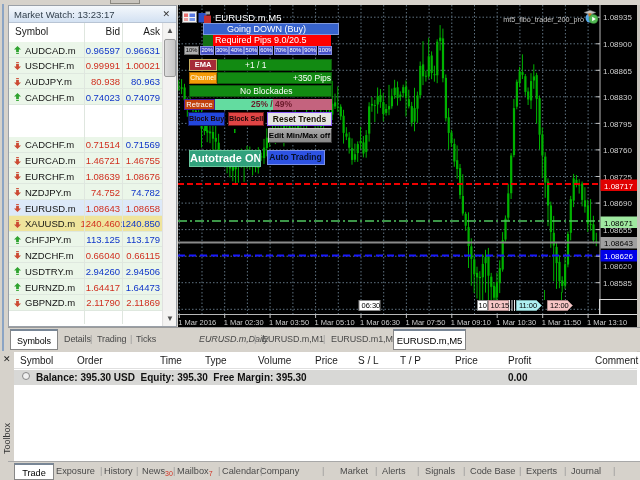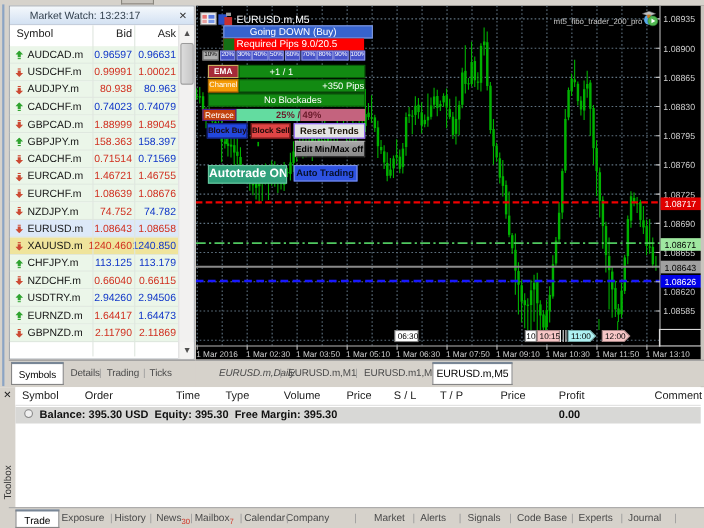--- a/index.html
+++ b/index.html
@@ -3,21 +3,21 @@
 <style>
 * { margin:0; padding:0; box-sizing:border-box; }
 html,body { width:640px; height:480px; overflow:hidden; }
 #root { position:absolute; top:0; left:0; width:640px; height:480px;
   background:#d6d2cb; font-family:"Liberation Sans", sans-serif; }
 .abs { position:absolute; }
 
 #mw { left:8px; top:5px; width:169px; height:322px; background:#fff; border:1px solid #9aa0a8; }
 #mwtitle { left:0; top:0; width:167px; height:17px;
   background:linear-gradient(#f4f8fc,#d3e1f2); border-bottom:1px solid #b8c4d4;
-  font-size:9.5px; color:#33414e; line-height:17px; padding-left:18px; }
+  font-size:9.5px; color:#33414e; line-height:17px; padding-left:5px; }
 #mwhead { left:0; top:17px; width:167px; height:18px; background:#fff; font-size:10px; color:#1a1a1a; }
 .mwrow { position:absolute; left:0; width:153px; height:15.8px; font-size:9.5px; }
 .sym { position:absolute; left:16px; top:2.5px; color:#141414; }
 .bid { position:absolute; right:42px; top:2.5px; }
 .ask { position:absolute; right:2px; top:2.5px; }
 .blue { color:#1036c8; }
 .red { color:#d03020; }
 
 .tabbar { top:327px; height:24px; background:#d6d2cb; border-top:1px solid #9a9a9a; font-size:9px; color:#4a4a4a; letter-spacing:-0.1px; }
 .tabact { position:absolute; top:1px; height:21px; background:#fff; border:1px solid #868686; border-top:2px solid #788696;
@@ -543,38 +543,20 @@
       </div>
 <div class="mwrow" style="top:83.4px;background:#ebf6e9;border-bottom:1px solid #dfe8df;">
         <svg width="7" height="8" style="position:absolute;left:5px;top:4px;">
           <path d="M3.5 0 L7 3.6 L4.9 3.6 L4.9 6 L2.1 6 L2.1 3.6 L0 3.6 Z" fill="#2fa32f"></path>
           <rect x="2.1" y="6.8" width="2.8" height="1.1" fill="#2fa32f"></rect>
         </svg>
         <span class="sym">CADCHF.m</span>
         <span class="bid blue">0.74023</span>
         <span class="ask blue">0.74079</span>
       </div>
-<div class="mwrow" style="top:99.2px;background:#ebf6e9;border-bottom:1px solid #dfe8df;">
-        <svg width="7" height="8" style="position:absolute;left:5px;top:4px;">
-          <path d="M3.5 8 L7 4.4 L4.9 4.4 L4.9 2 L2.1 2 L2.1 4.4 L0 4.4 Z" fill="#cc4a33"></path>
-          <rect x="2.1" y="0.1" width="2.8" height="1.1" fill="#cc4a33"></rect>
-        </svg>
-        <span class="sym">GBPCAD.m</span>
-        <span class="bid red">1.88999</span>
-        <span class="ask red">1.89045</span>
-      </div>
-<div class="mwrow" style="top:115.0px;background:#ebf6e9;border-bottom:1px solid #dfe8df;">
-        <svg width="7" height="8" style="position:absolute;left:5px;top:4px;">
-          <path d="M3.5 0 L7 3.6 L4.9 3.6 L4.9 6 L2.1 6 L2.1 3.6 L0 3.6 Z" fill="#2fa32f"></path>
-          <rect x="2.1" y="6.8" width="2.8" height="1.1" fill="#2fa32f"></rect>
-        </svg>
-        <span class="sym">GBPJPY.m</span>
-        <span class="bid red">158.363</span>
-        <span class="ask blue">158.397</span>
-      </div>
 <div class="mwrow" style="top:130.8px;background:#ebf6e9;border-bottom:1px solid #dfe8df;">
         <svg width="7" height="8" style="position:absolute;left:5px;top:4px;">
           <path d="M3.5 8 L7 4.4 L4.9 4.4 L4.9 2 L2.1 2 L2.1 4.4 L0 4.4 Z" fill="#cc4a33"></path>
           <rect x="2.1" y="0.1" width="2.8" height="1.1" fill="#cc4a33"></rect>
         </svg>
         <span class="sym">CADCHF.m</span>
         <span class="bid red">0.71514</span>
         <span class="ask blue">0.71569</span>
       </div>
 <div class="mwrow" style="top:146.6px;background:#ebf6e9;border-bottom:1px solid #dfe8df;">

